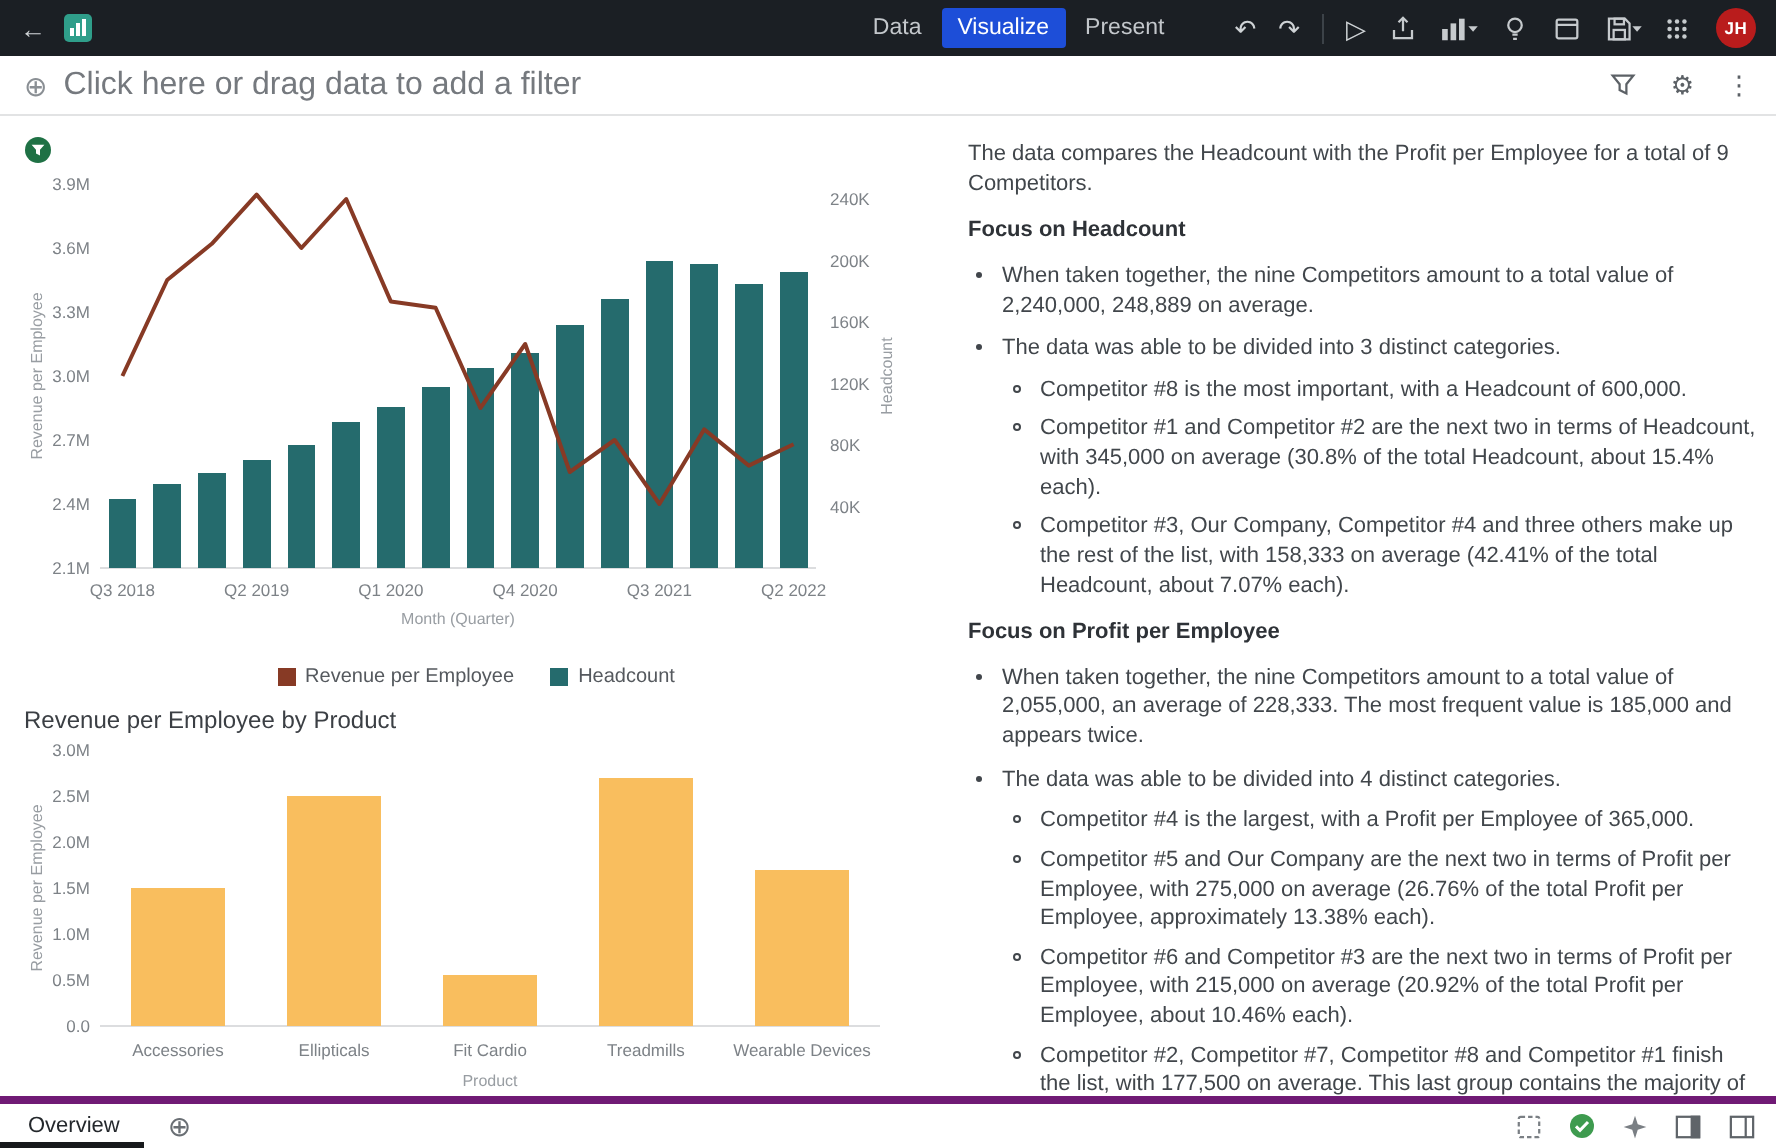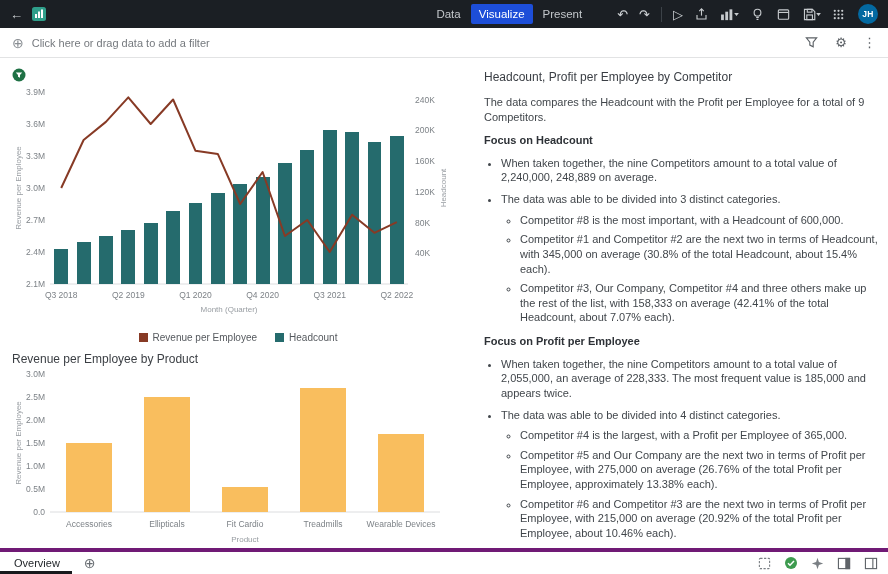--- a/index.html
+++ b/index.html
@@ -19,31 +19,31 @@
   .tb-title { font-size:12.5px; font-weight:bold; color:#f2f4f5; margin-left:2px; white-space:nowrap; }
   .logo-badge { display:flex; align-items:center; }
   .tb-right { margin-left:auto; display:flex; align-items:center; gap:11px; }
   .tb-nav { display:flex; align-items:center; gap:2px; margin-right:16px; }
   .tb-nav span { font-size:11.5px; color:#c3c7cb; padding:4px 8px; border-radius:2px; cursor:default; }
   .tb-nav span.active { background:#1d4ed8; color:#fff; }
   .tb-divider { width:1px; height:15px; background:#3c4248; }
   .tb-icon { display:flex; align-items:center; }
   .tb-icon svg { display:block; }
   .avatar {
-    width:20px; height:20px; border-radius:50%; background:#0369a1; color:#fff;
+    width:20px; height:20px; border-radius:50%; background:#b91c1c; color:#fff;
     font-size:8.5px; font-weight:bold; display:flex; align-items:center; justify-content:center;
     margin-left:2px; letter-spacing:.3px;
   }
   
   .filterbar {
     height:30px; flex:0 0 30px; border-bottom:1px solid #e2e3e4;
     display:flex; align-items:center; padding:0 12px; gap:8px;
   }
   .fb-plus { color:#8a8f94; font-size:14px; line-height:1; }
-  .fb-text { color:#75797e; font-size:11px; }
+  .fb-text { color:#75797e; font-size:16px; }
   .fb-icons { margin-left:auto; display:flex; align-items:center; gap:16px; color:#5c6166; }
   .fb-icons .glyph { font-size:13px; line-height:1; }
   
   .main { flex:1 1 auto; display:flex; min-height:0; }
   .left { flex:0 0 466px; padding:8px 2px 0 12px; display:flex; flex-direction:column; }
   .card-title-row { display:flex; align-items:center; gap:6px; height:18px; }
   .card-title { font-size:12px; color:#3b3f44; white-space:nowrap; }
   .insight-dot { display:flex; align-items:center; }
   .legend { display:flex; justify-content:center; gap:18px; height:16px; align-items:center; margin:1px 0 5px; }
   .lg-item { display:flex; align-items:center; gap:5px; font-size:10px; color:#55595e; }
@@ -253,21 +253,20 @@
               <text x="311" y="159" text-anchor="middle" font-size="8.5" fill="#7d8287">Treadmills</text>
               <rect x="365.6" y="65.8" width="46.8" height="78.2" fill="#f9be5e" shape-rendering="crispEdges"></rect>
               <text x="389" y="159" text-anchor="middle" font-size="8.5" fill="#7d8287">Wearable Devices</text>
               <text x="233" y="174" text-anchor="middle" font-size="8" fill="#989da2">Product</text>
               <text x="9" y="75" text-anchor="middle" font-size="8" fill="#989da2" transform="rotate(-90 9 75)">Revenue per Employee</text>
             </svg></div>
       </div>
     </div>
 
     <div class="right">
-      <div class="nar-title">Headcount, Profit per Employee by Competitor</div>
       <div id="narrative-body">
           <div class="nar-p">The data compares the Headcount with the Profit per Employee for a total of 9 Competitors.</div>
           <div class="nar-h">Focus on Headcount</div>
           <ul class="nar-ul">
             <li>When taken together, the nine Competitors amount to a total value of 2,240,000, 248,889 on average.</li>
             <li>The data was able to be divided into 3 distinct categories.<ul class="nar-sub">
                 <li>Competitor #8 is the most important, with a Headcount of 600,000.</li>
                 <li>Competitor #1 and Competitor #2 are the next two in terms of Headcount, with 345,000 on average (30.8% of the total Headcount, about 15.4% each).</li>
                 <li>Competitor #3, Our Company, Competitor #4 and three others make up the rest of the list, with 158,333 on average (42.41% of the total Headcount, about 7.07% each).</li>
               </ul></li>

